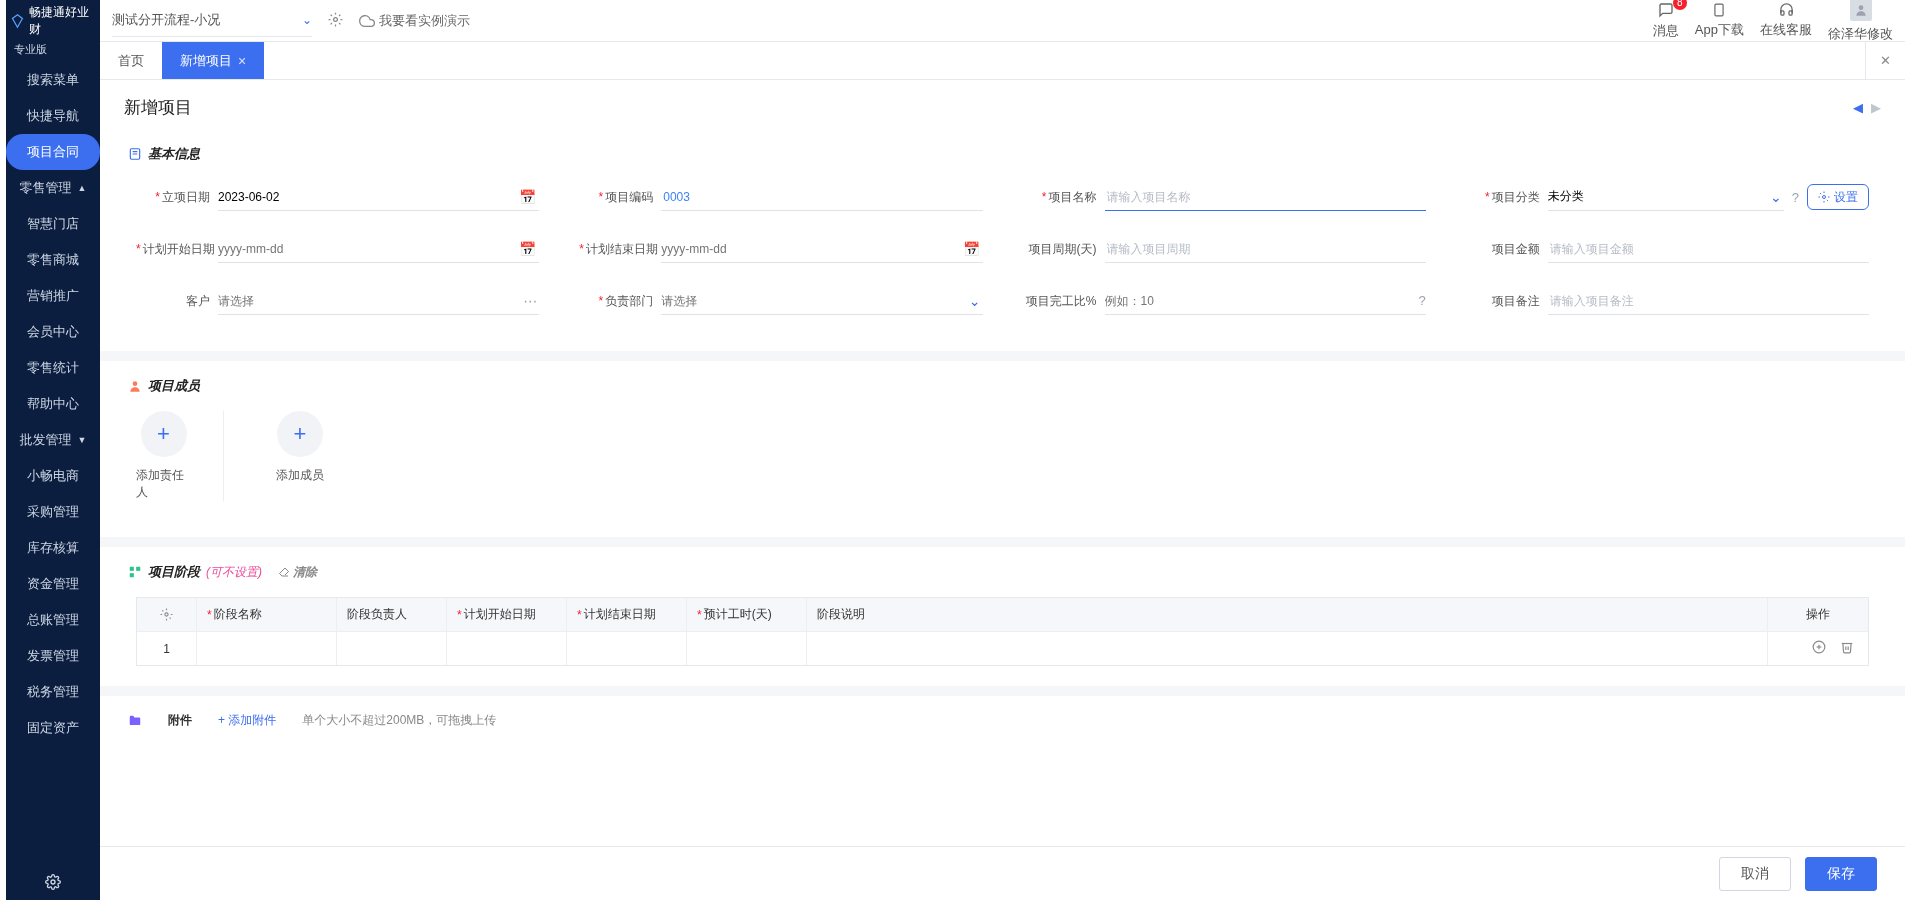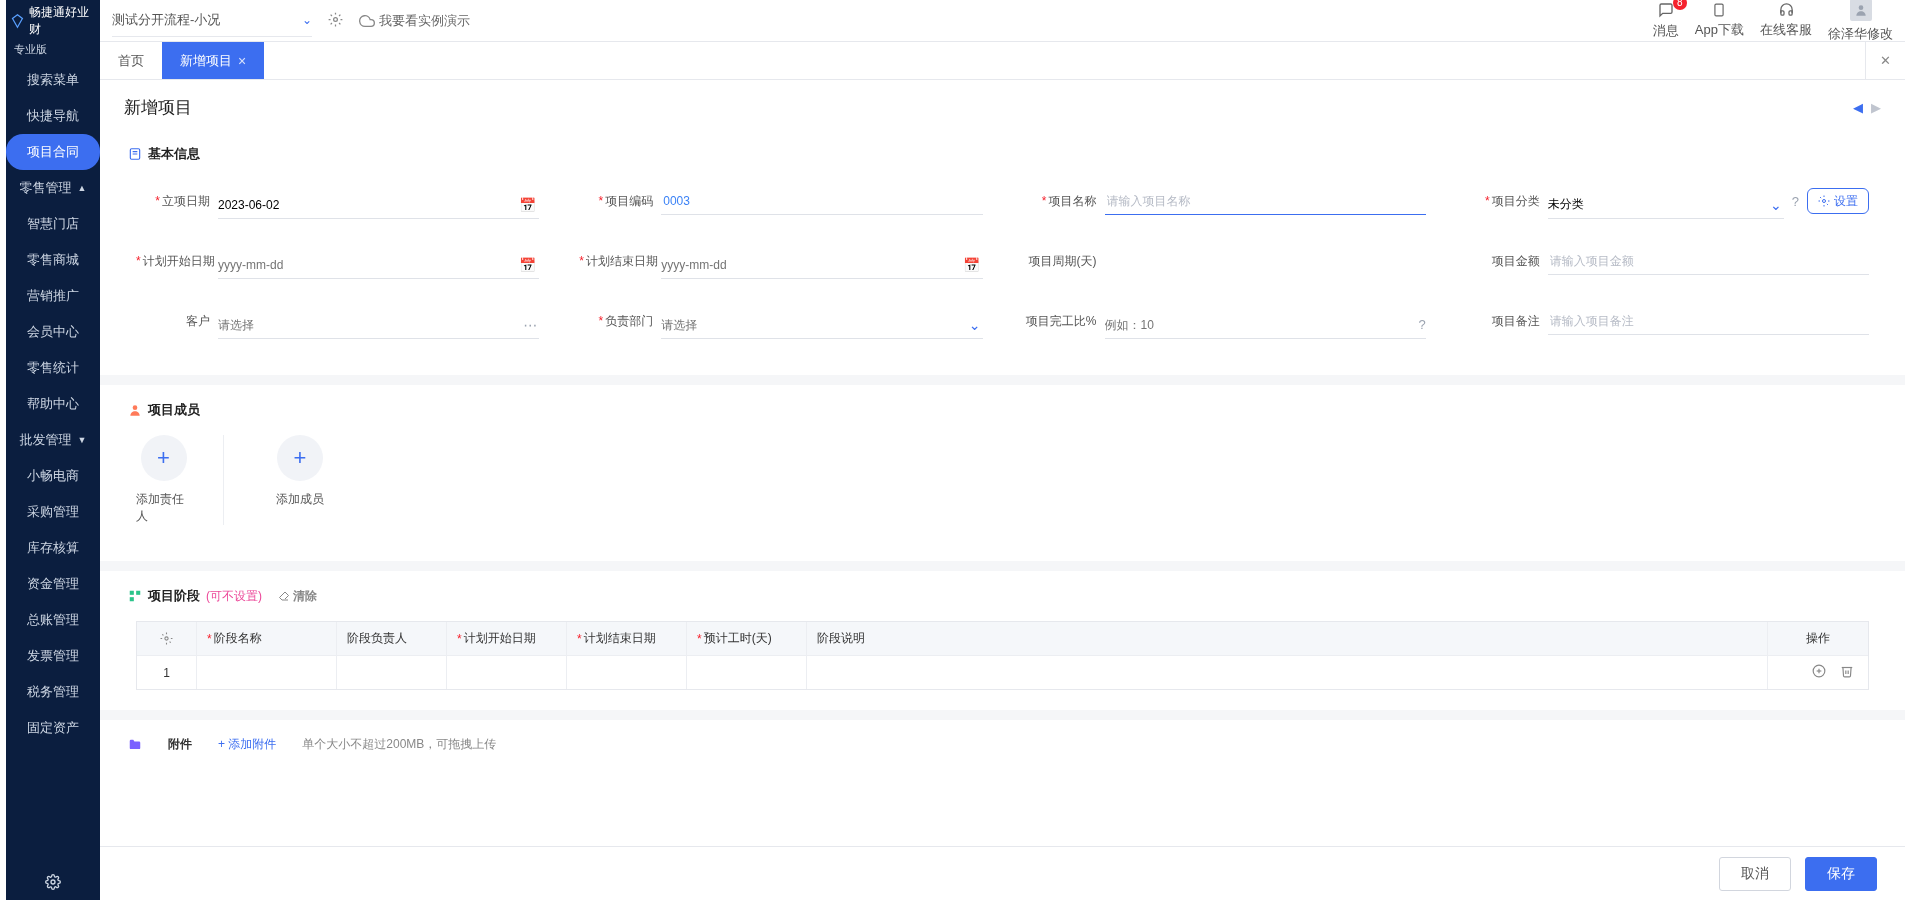--- a/index.html
+++ b/index.html
@@ -38,34 +38,34 @@
 .tab-close-area { margin-left: auto; width: 40px; display: flex; align-items: center; justify-content: center; border-left: 1px solid #e6e8ed; color: #888; }
 
 
 .content { flex: 1; overflow: auto; padding: 0; }
 .page-header { display: flex; align-items: center; padding: 16px 24px 10px; }
 .page-title { font-size: 17px; font-weight: 500; color: #222; }
 .page-nav { margin-left: auto; display: flex; gap: 8px; color: #3c6ef0; }
 .page-nav .disabled { color: #c0c5cf; }
 
 .section { margin: 8px 16px 0; background: #fff; }
-.section-header { display: flex; align-items: center; gap: 6px; padding: 8px 12px; font-size: 13px; font-weight: 600; color: #222; }
+.section-header { display: flex; align-items: center; gap: 6px; padding: 8px 12px; font-size: 13px; font-weight: 600; color: #222; font-style: italic; }
 .section-icon { width: 14px; height: 14px; border-radius: 2px; display: inline-block; }
 .section-icon.form-ico { width:14px; height:14px; }
 .section-hint { color: #ec4899; font-weight: normal; font-size: 12px; }
 
 
 .form-grid { display: grid; grid-template-columns: repeat(4, 1fr); gap: 24px 40px; padding: 12px 20px 24px; }
 .form-field { display: flex; align-items: center; gap: 8px; }
 .form-label { width: 74px; text-align: right; color: #555; font-size: 12px; white-space: nowrap; }
 .form-label .req { color: #f5222d; margin-right: 2px; }
 .form-control { flex: 1; min-width: 0; height: 28px; border: none; border-bottom: 1px solid #dfe2e8; font-size: 12px; color: #3b82f6; background: transparent; outline: none; padding: 0 2px; }
 .form-control::placeholder { color: #b6bbc6; }
 .form-control.highlight { border-bottom-color: #3c6ef0; }
-.field-with-icon { flex: 1; min-width: 0; display: flex; align-items: center; border-bottom: 1px solid #dfe2e8; height: 28px; margin-top: 8px; }
+.field-with-icon { flex: 1; min-width: 0; display: flex; align-items: center; border-bottom: 1px solid #dfe2e8; height: 28px; }
 .field-with-icon input { border: none; flex: 1; min-width: 0; font-size: 12px; outline: none; background: transparent; }
 .field-with-icon .ico { color: #3c6ef0; font-size: 14px; padding: 0 2px; }
 .field-with-icon .ico.grey { color: #9ba3b0; }
 
 .btn-outline-blue { border: 1px solid #3c6ef0; color: #3c6ef0; background: #fff; height: 26px; padding: 0 10px; border-radius: 6px; font-size: 12px; display: inline-flex; align-items: center; gap: 4px; }
 .field-extras { display: flex; align-items: center; gap: 8px; }
 .help-icon { color: #9ba3b0; font-size: 13px; }
 
 
 .members { display: flex; gap: 32px; padding: 8px 20px 24px; }
@@ -272,20 +272,21 @@
           </div>
           <div class="form-field">
             <span class="form-label"><span class="req">*</span><span>计划结束日期</span></span>
             <div class="field-with-icon">
               <input placeholder="yyyy-mm-dd" style="">
               <span class="ico">📅</span>
             </div>
           </div>
           <div class="form-field">
             <span class="form-label"><span>项目周期(天)</span></span>
+            <input class="form-control" placeholder="请输入项目周期" style="">
           </div>
           <div class="form-field">
             <span class="form-label"><span>项目金额</span></span>
             <input class="form-control" placeholder="请输入项目金额" style="">
           </div>
 
           <div class="form-field">
             <span class="form-label"><span>客户</span></span>
             <div class="field-with-icon">
               <input placeholder="请选择" style="">

